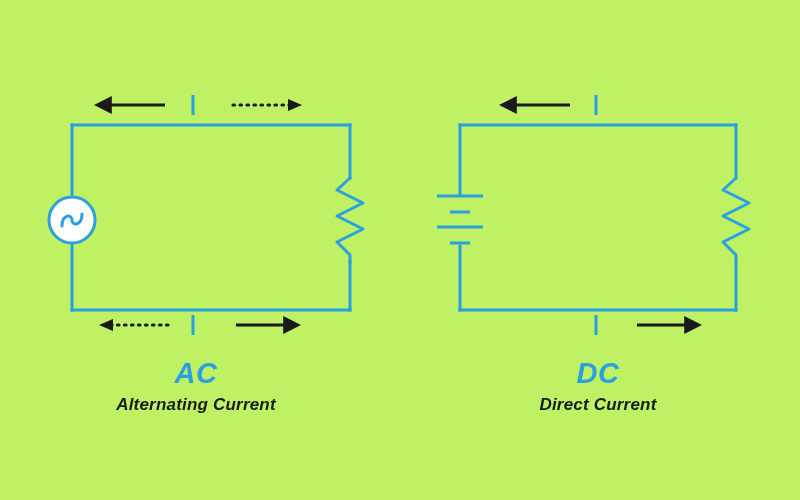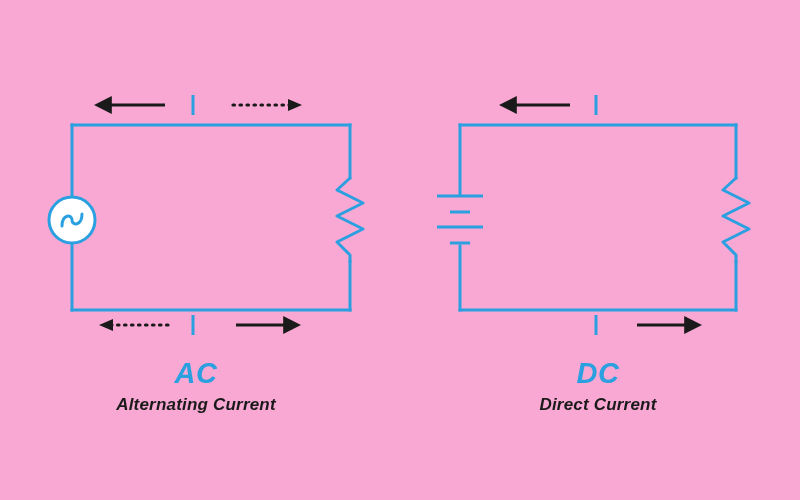--- a/index.html
+++ b/index.html
@@ -10,21 +10,21 @@
   body {
     width: 800px;
     height: 500px;
     font-family: "Liberation Sans", sans-serif;
     overflow: hidden;
   }
   #stage {
     position: relative;
     width: 800px;
     height: 500px;
-    background: #f9a8d4;
+    background: #bef264;
   }
   #diagram-svg {
     position: absolute;
     top: 0;
     left: 0;
     width: 800px;
     height: 500px;
     display: block;
   }
   .label-title {

